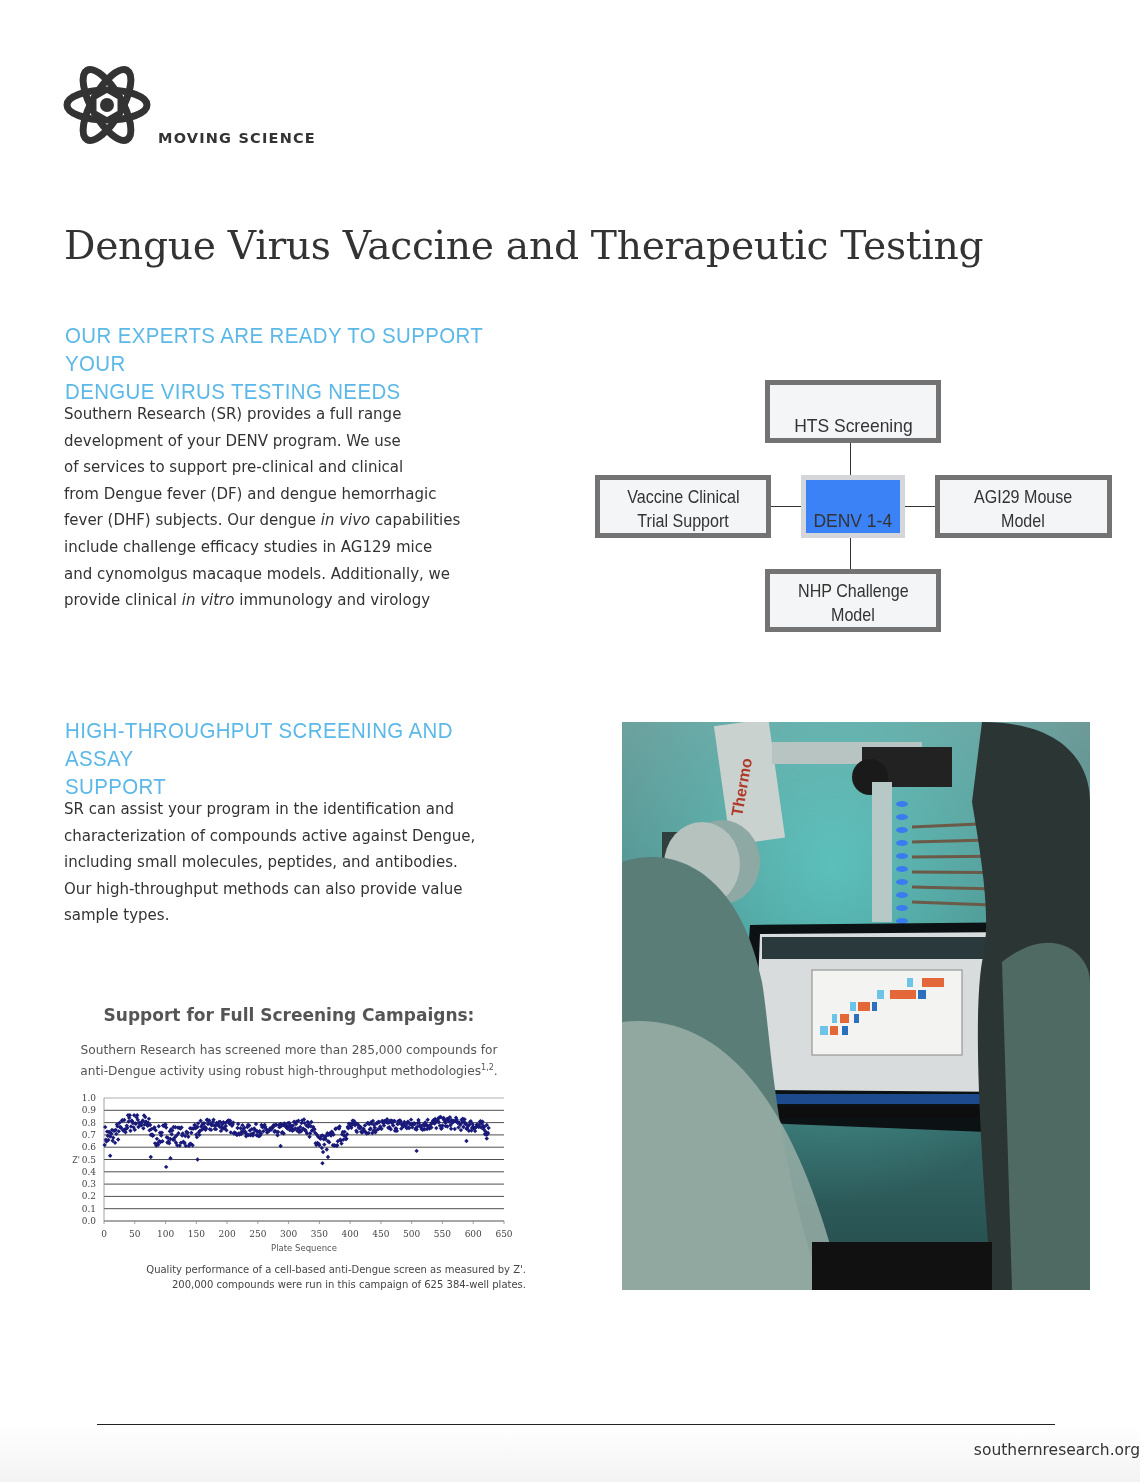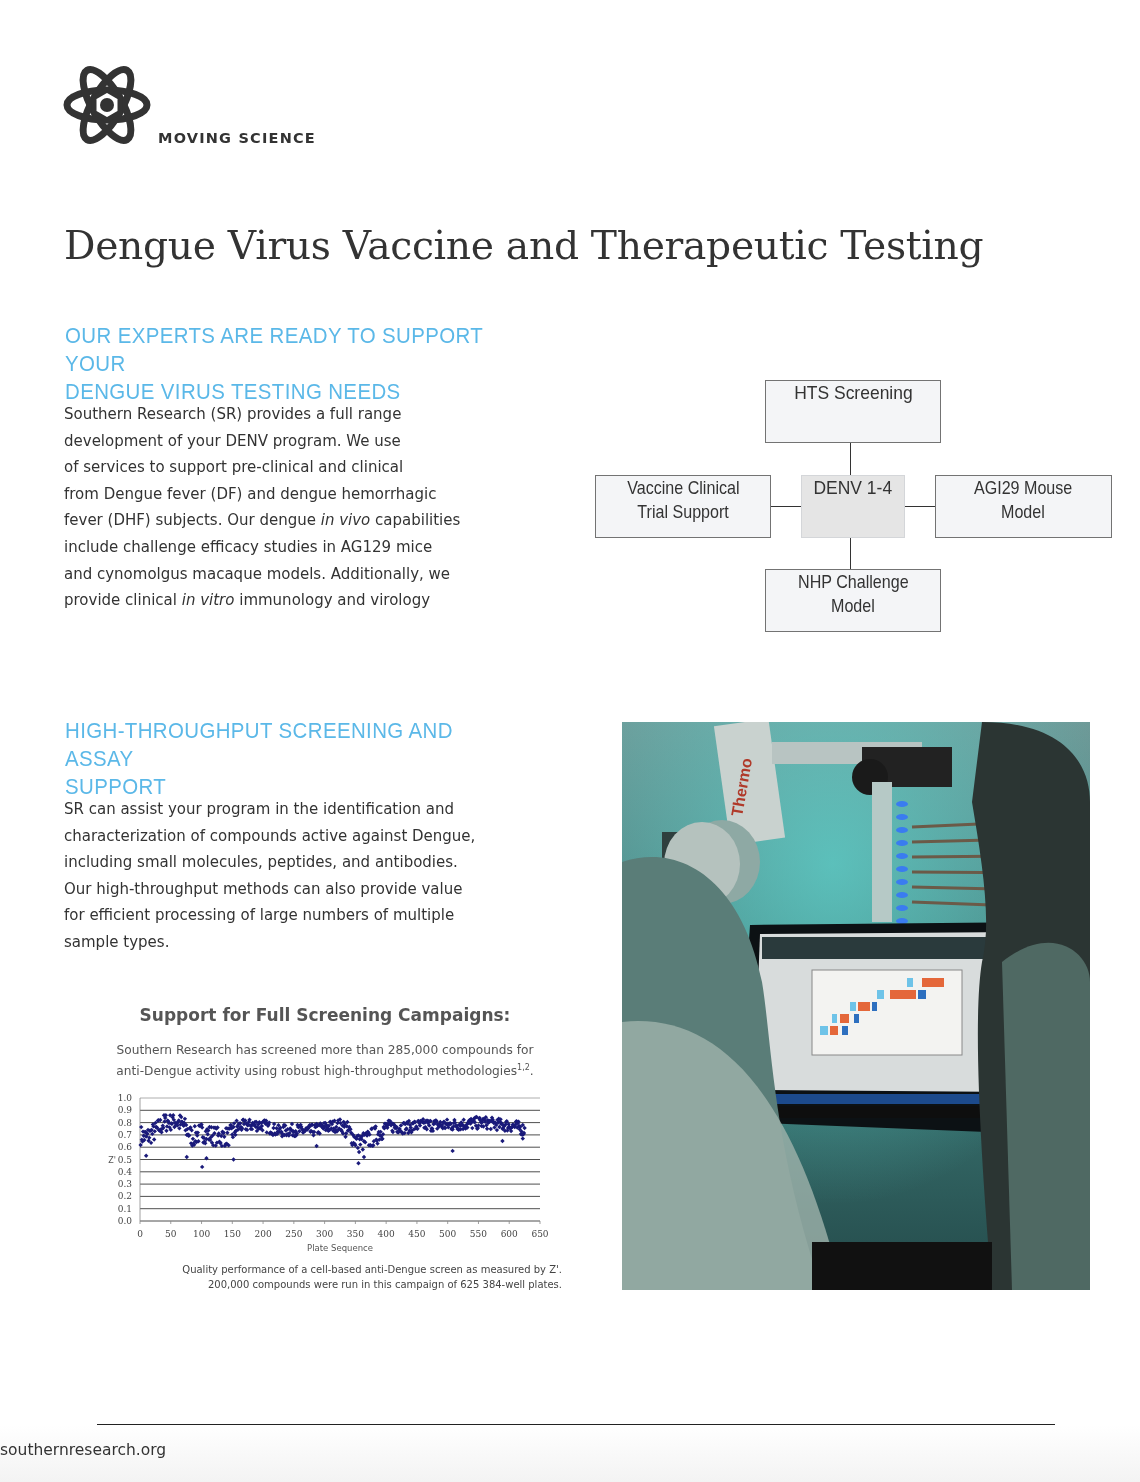--- a/index.html
+++ b/index.html
@@ -20,38 +20,38 @@
   .h2 { top: 717px; width: 480px; }
 
   .body-text { position: absolute; left: 64px; font-family: "DejaVu Sans", sans-serif; font-size: 15px; line-height: 26.6px; color: #333; }
   .body-text .line { display: block; white-space: nowrap; }
   .b1 { top: 401px; }
   .b2 { top: 796px; }
   .body-text em { font-style: italic; }
 
   
   .diagram { position: absolute; left: 594px; top: 380px; width: 520px; height: 253px; }
-  .node { position: absolute; background: #F4F5F7; border: 1px solid #737373; box-sizing: border-box; display: flex; align-items: flex-start; justify-content: center; text-align: center; font-family: "Liberation Sans", sans-serif; font-size: 19px; line-height: 24px; color: #333; transform-origin: center; }
+  .node { position: absolute; background: #F4F5F7; border: 5px solid #737373; box-sizing: border-box; display: flex; align-items: flex-end; justify-content: center; text-align: center; font-family: "Liberation Sans", sans-serif; font-size: 19px; line-height: 24px; color: #333; transform-origin: center; }
   .node span { display: inline-block; transform: scaleX(0.92); }
-  .node.center { background: #e5e5e5; border-color: #D4D6D9; }
+  .node.center { background: #3b82f6; border-color: #D4D6D9; }
   .conn { position: absolute; background: #333; }
 
   
-  .chart-block { position: absolute; left: 64px; top: 1000px; width: 450px; height: 300px; margin-left: 36px; }
+  .chart-block { position: absolute; left: 64px; top: 1000px; width: 450px; height: 300px; }
   .chart-title { position: absolute; left: 0; width: 450px; top: 5px; text-align: center; font-family: "DejaVu Sans", sans-serif; font-weight: bold; font-size: 17px; color: #555; }
   .chart-sub { position: absolute; left: 0; width: 450px; top: 41px; text-align: center; font-family: "DejaVu Sans", sans-serif; font-size: 12.2px; line-height: 18px; color: #555; }
   .chart-sub sup { font-size: 8px; }
   .chart-svg { position: absolute; left: 0; top: 90px; }
   .chart-caption { position: absolute; left: -8px; width: 470px; top: 262px; text-align: right; font-family: "DejaVu Sans", sans-serif; font-size: 10px; line-height: 15px; color: #444; }
 
   .photo { position: absolute; left: 622px; top: 722px; width: 468px; height: 568px; overflow: hidden; background: #1e3b3c; }
 
   .footer-rule { position: absolute; left: 97px; top: 1424px; width: 958px; height: 1px; background: #222; }
   .footer-strip { position: absolute; left: 0; top: 1425px; width: 1140px; height: 57px; background: linear-gradient(#ffffff, #f3f3f3); }
-  .footer-link { position: absolute; left: 0; width: 1140px; top: 1441px; text-align: left; font-family: "DejaVu Sans", sans-serif; font-size: 15.5px; color: #333; text-decoration: none; }
+  .footer-link { position: absolute; left: 0; width: 1140px; top: 1441px; text-align: right; font-family: "DejaVu Sans", sans-serif; font-size: 15.5px; color: #333; text-decoration: none; }
 </style>
 </head>
 <body>
 
 <div class="logo">
   <svg class="logo-mark" viewBox="0 0 90 90">
     <g fill="none" stroke="#333" stroke-width="7">
       <ellipse cx="45" cy="45" rx="40" ry="15"></ellipse>
       <ellipse cx="45" cy="45" rx="40" ry="15" transform="rotate(60 45 45)"></ellipse>
       <ellipse cx="45" cy="45" rx="40" ry="15" transform="rotate(-60 45 45)"></ellipse>
@@ -104,21 +104,20 @@
 
 <div class="section-heading h2">
   <div>HIGH-THROUGHPUT SCREENING AND ASSAY</div>
   <div>SUPPORT</div>
 </div>
 <div class="body-text b2">
   <span class="line">SR can assist your program in the identification and</span>
   <span class="line">characterization of compounds active against Dengue,</span>
   <span class="line">including small molecules, peptides, and antibodies.</span>
   <span class="line">Our high-throughput methods can also provide value</span>
-  <span class="line">for efficient processing of large numbers of multiple</span>
   <span class="line">sample types.</span>
 </div>
 
 <div class="chart-block">
   <div class="chart-title">Support for Full Screening Campaigns:</div>
   <div class="chart-sub">
     <div>Southern Research has screened more than 285,000 compounds for</div>
     <div><span>anti-Dengue activity using robust high-throughput methodologies</span><sup>1,2</sup><span>.</span></div>
   </div>
   <svg class="chart-svg" id="zchart" width="450" height="170">

